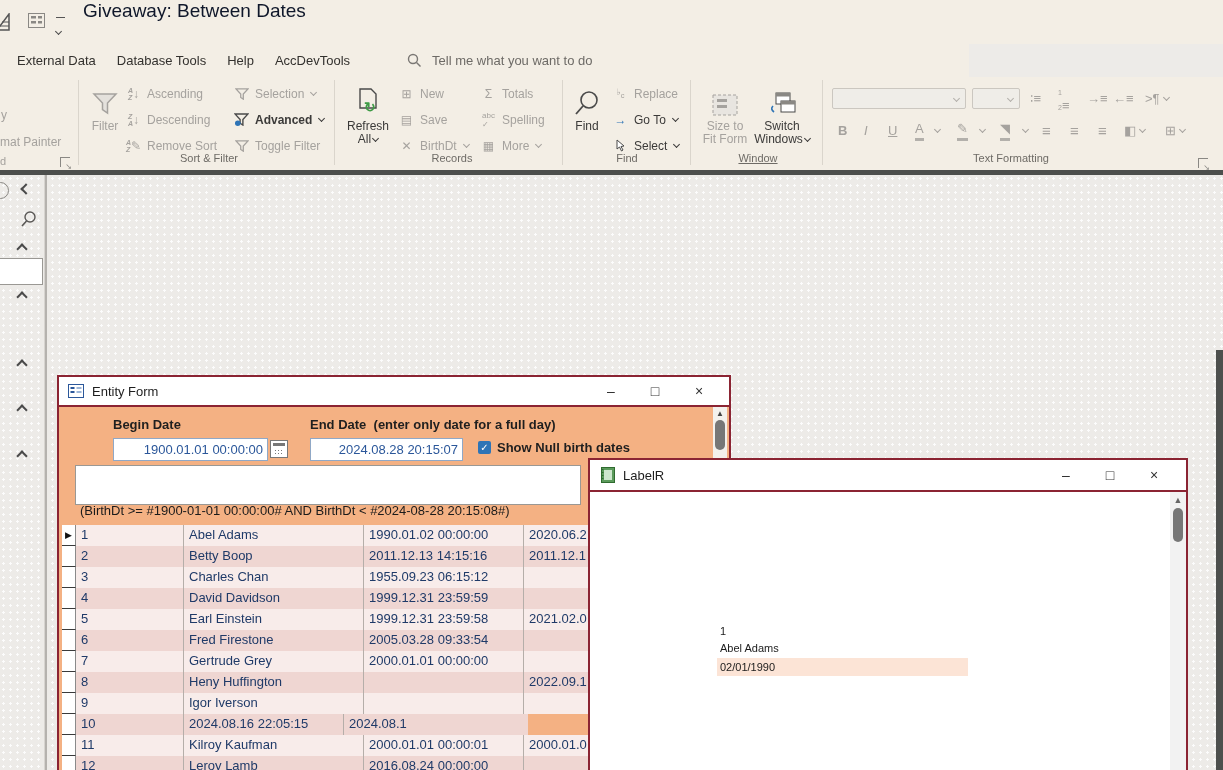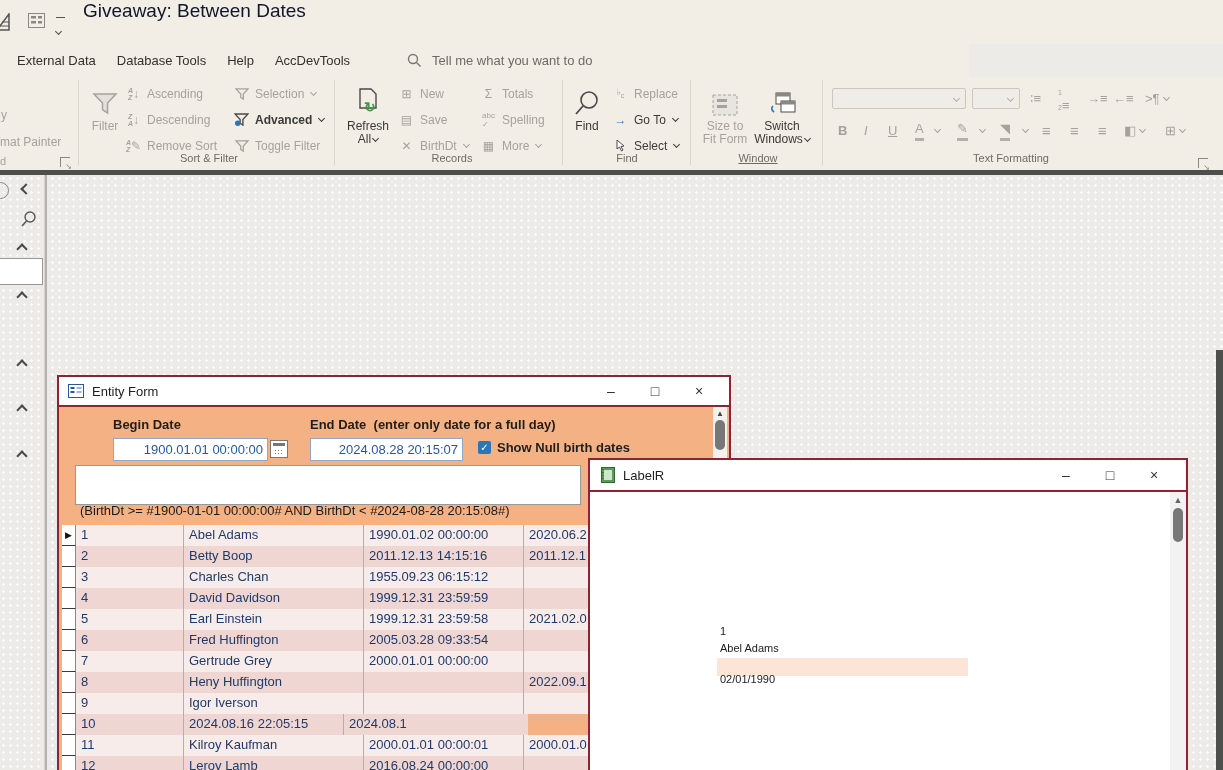--- a/index.html
+++ b/index.html
@@ -483,21 +483,21 @@
           <div class="trow">
             <div class="tsel"></div>
             <div class="tcell c-id">5</div>
             <div class="tcell c-name">Earl Einstein</div>
             <div class="tcell c-birth">1999.12.31 23:59:58</div>
             <div class="tcell c-signed">2021.02.0</div>
           </div>
           <div class="trow alt">
             <div class="tsel"></div>
             <div class="tcell c-id">6</div>
-            <div class="tcell c-name">Fred Huffington</div>
+            <div class="tcell c-name">Fred Firestone</div>
             <div class="tcell c-birth">2005.03.28 09:33:54</div>
             <div class="tcell c-signed"></div>
           </div>
           <div class="trow">
             <div class="tsel"></div>
             <div class="tcell c-id">7</div>
             <div class="tcell c-name">Gertrude Grey</div>
             <div class="tcell c-birth">2000.01.01 00:00:00</div>
             <div class="tcell c-signed"></div>
           </div>
@@ -558,21 +558,21 @@
         <span class="wctrl">–</span>
         <span class="wctrl">□</span>
         <span class="wctrl">×</span>
       </span>
     </div>
     <div id="lrContent">
       <div id="lrRecords">
           <div class="lr-hl" style="top: 166px;"></div>
           <div class="lr-line" style="top: 133px;">1</div>
           <div class="lr-line" style="top: 150px;">Abel Adams</div>
-          <div class="lr-line" style="top: 181px;">02/01/1990</div>
+          <div class="lr-line" style="top: 169px;">02/01/1990</div>
         </div>
 
       <div class="lrscroll">
         <span class="arr" style="padding-top:3px;">▲</span>
         <span class="thumb" style="left:3px; top:16px; height:34px;"></span>
 
       </div>
     </div>
   </div>
 

